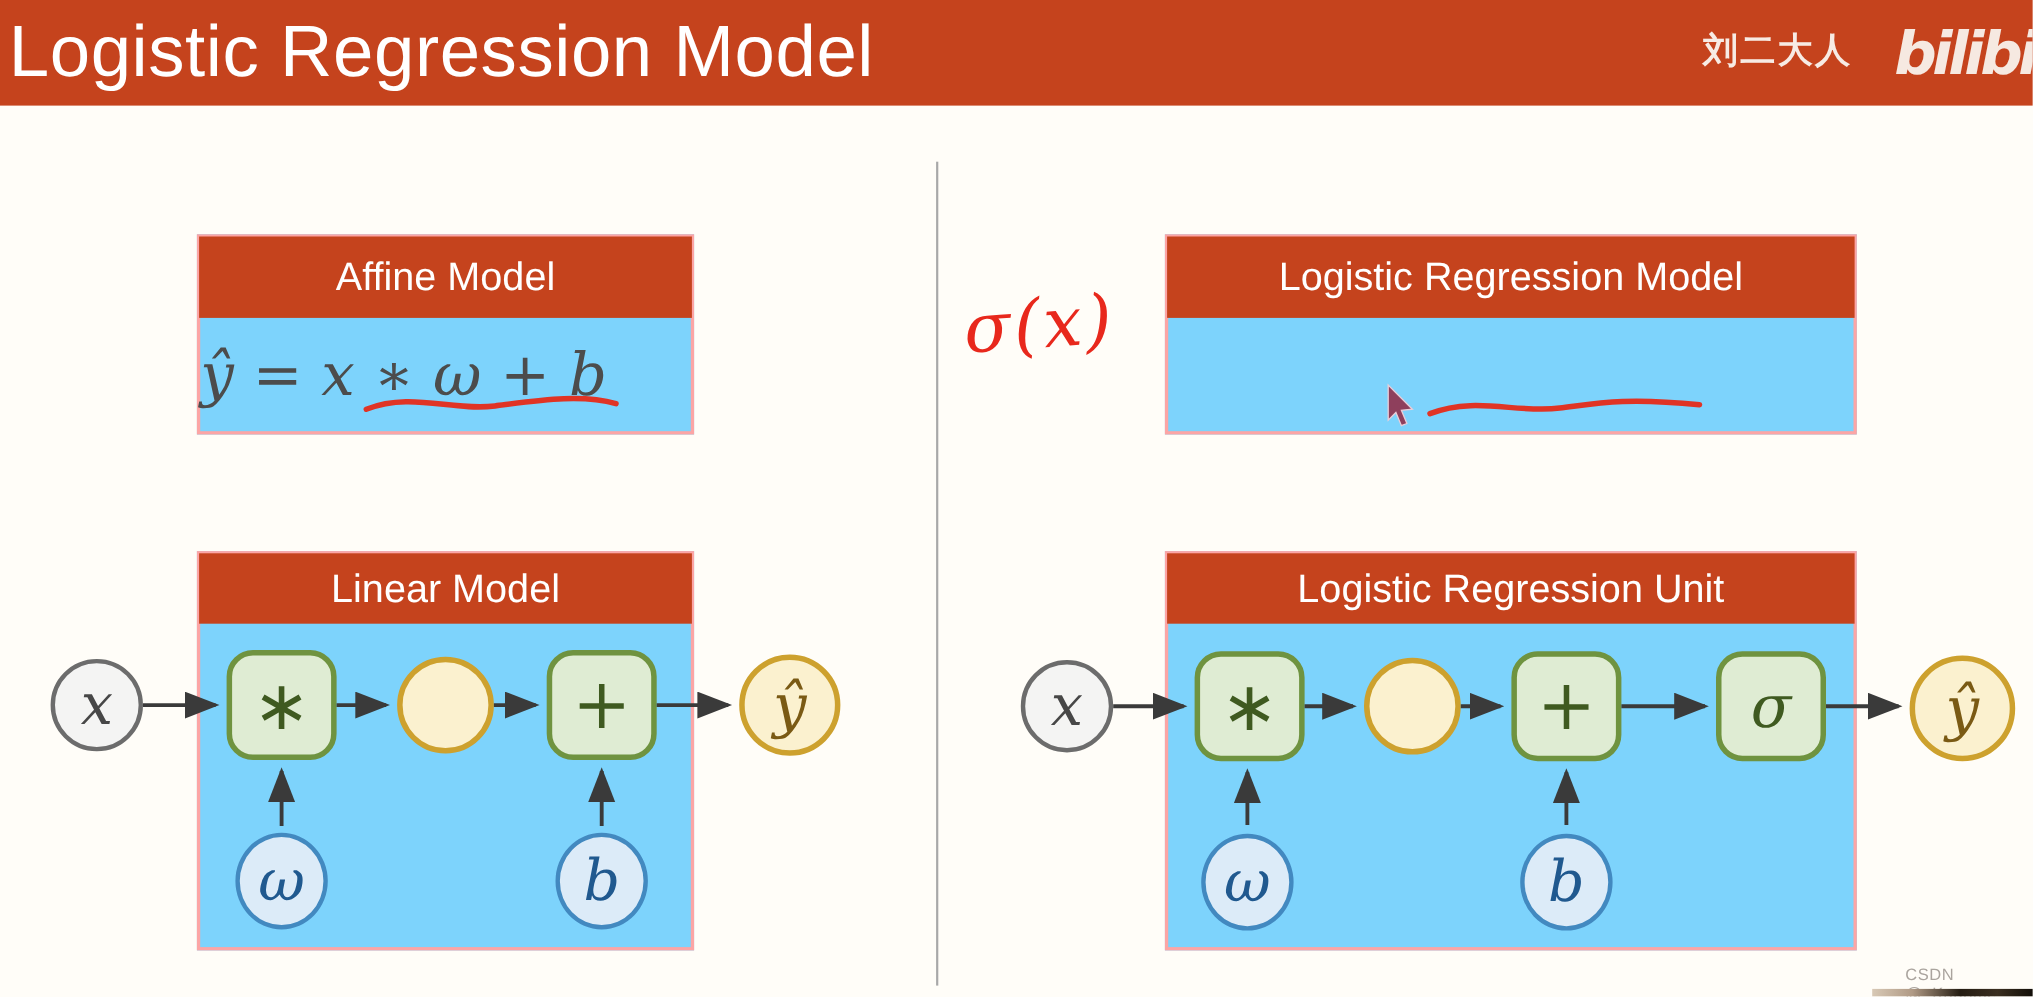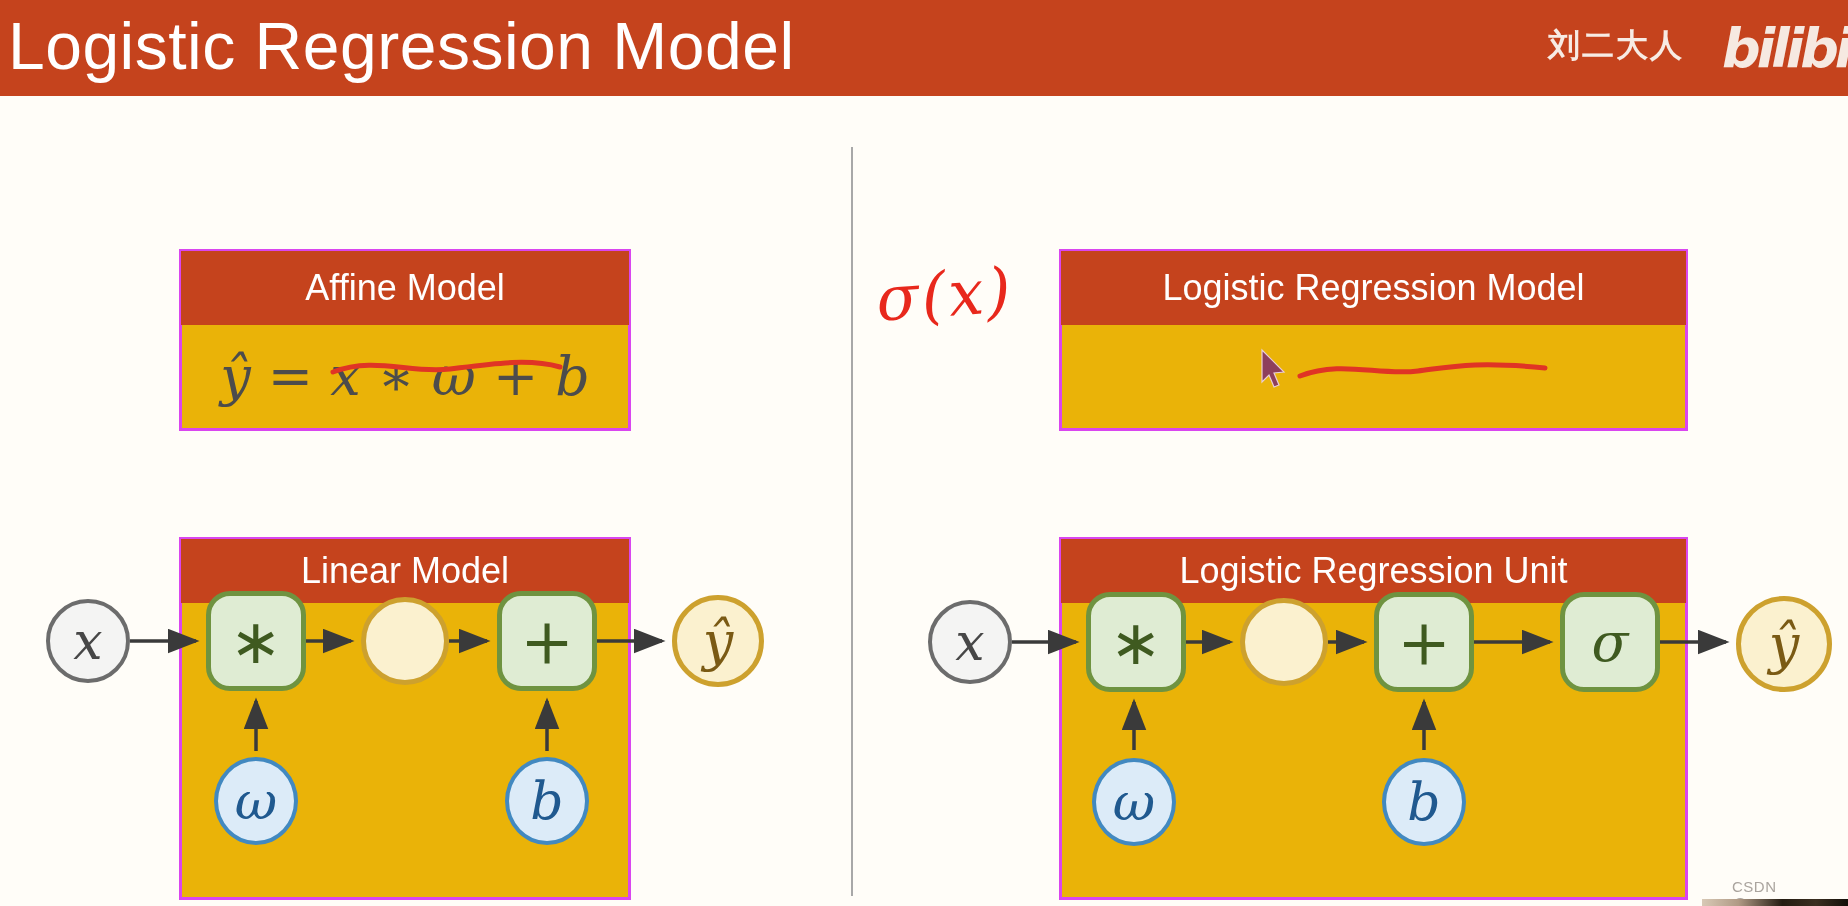--- a/index.html
+++ b/index.html
@@ -21,26 +21,26 @@
                    font-size:32px; color:#f7ebe4; font-weight:bold; letter-spacing:2px; }
   .banner-logo { position:absolute; left:1722px; top:0; height:96px;
                  display:flex; align-items:center;
                  font-family:"DejaVu Sans", sans-serif; font-weight:bold; font-style:italic;
                  font-size:54px; color:#f6e9e1; letter-spacing:-4px; white-space:nowrap; }
 
   
   .divider { position:absolute; left:851px; top:147px; width:2px; height:749px; background:#a8a8a8; }
 
   
-  .tbox { position:absolute; border:3px solid #d946ef; background:#eab308; box-sizing:border-box;
-          display:flex; flex-direction:column;margin-top:36px; }
+  .tbox { position:absolute; border:3px solid #fca5a5; background:#7dd3fc; box-sizing:border-box;
+          display:flex; flex-direction:column; }
   .tbox-header { background:#C5431D; color:#ffffff; display:flex; align-items:center;
                  justify-content:center; font-size:36px; font-weight:400; flex:0 0 auto;
                  margin:-1px; }
-  .tbox-body { flex:1 1 auto; display:flex; align-items:center; justify-content:center; }
+  .tbox-body { flex:1 1 auto; display:flex; align-items:center; }
   .formula { font-family:"DejaVu Serif", serif; font-style:italic;
              font-size:54px; color:#4c4c4c; white-space:nowrap; }
 
   
   .circle { position:absolute; border-radius:50%; box-sizing:border-box;
             display:flex; align-items:center; justify-content:center;
             font-family:"DejaVu Serif", serif; font-style:italic; }
   .c-gray { background:#f4f4f3; border:4px solid #6c6c6c; color:#474747; }
   .c-gold { background:#fbf1cf; border:5px solid #cda12e; color:#7a5a14; }
   .c-blue { background:#dcebf8; border:4px solid #4289c0; color:#20598f; }

